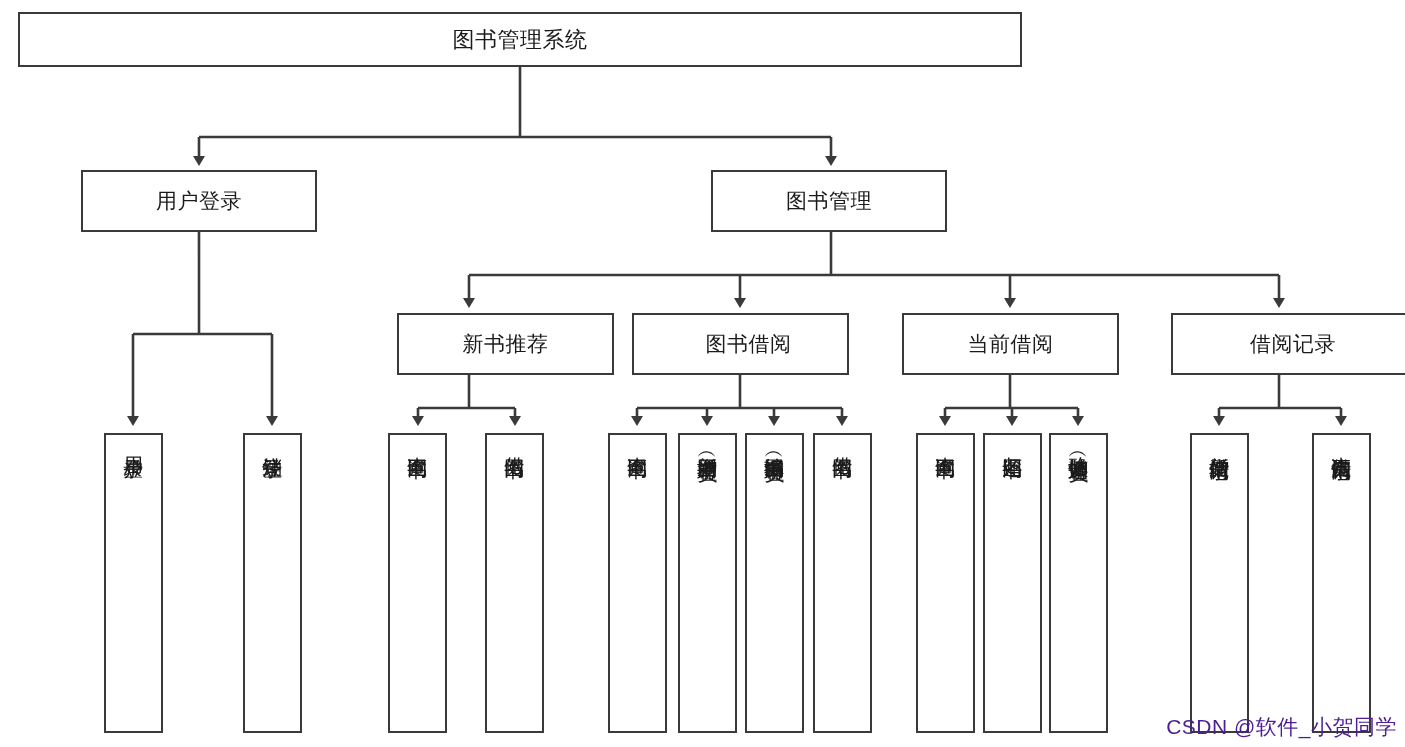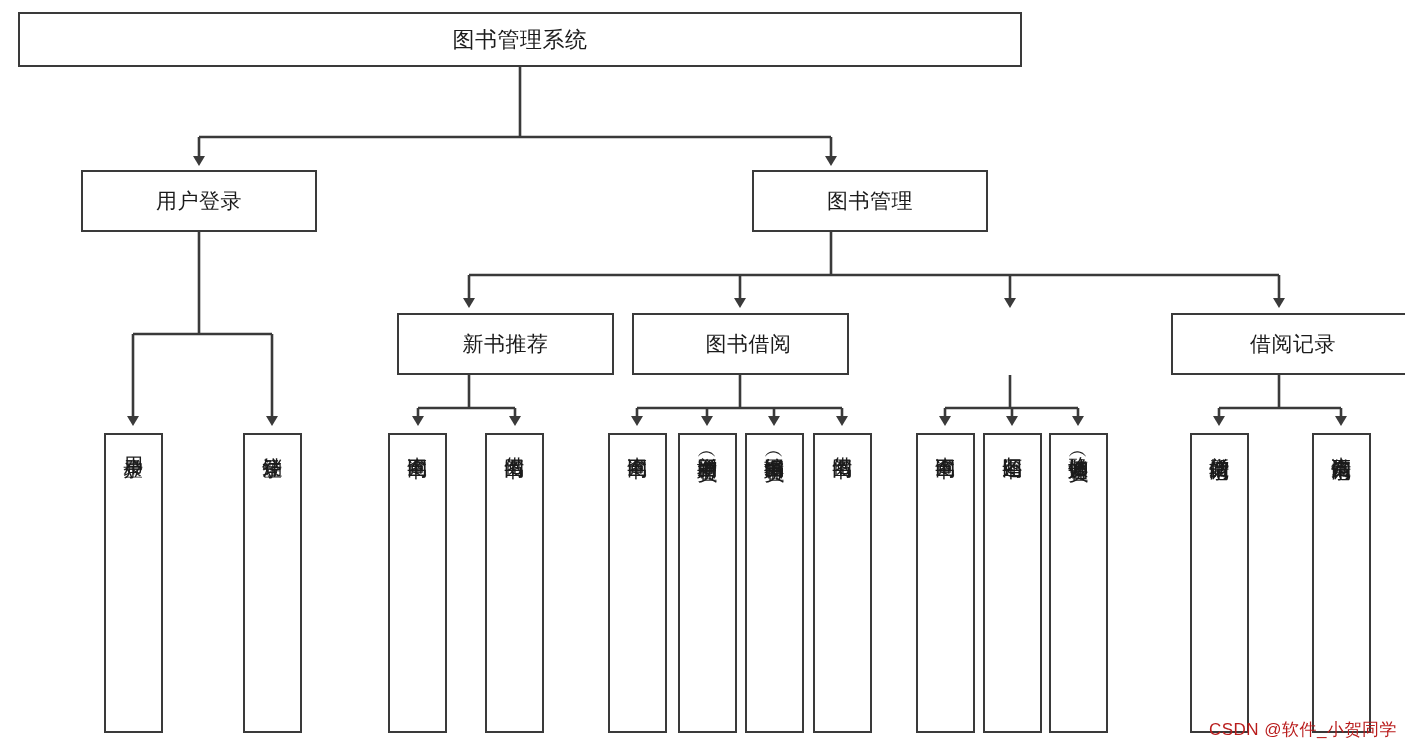--- a/index.html
+++ b/index.html
@@ -53,22 +53,22 @@
     left: 0;
     top: 0;
     width: 1405px;
     height: 747px;
     pointer-events: none;
   }
   .watermark {
     position: absolute;
     right: 8px;
     bottom: 6px;
-    font-size: 17px;
-    color: #b91c1c;
+    font-size: 21px;
+    color: #4c1d95;
     letter-spacing: 0.5px;
     white-space: nowrap;
   }
 </style>
 </head>
 <body>
 
 <div id="canvas">
 
   <svg id="edges" viewBox="0 0 1405 747" xmlns="http://www.w3.org/2000/svg">
@@ -121,29 +121,32 @@
     </g>
   </svg>
 
   <div class="node root" style="left:18px; top:12px; width:1004px; height:55px;">
     <span class="label">图书管理系统</span>
   </div>
 
   <div class="node" style="left:81px; top:170px; width:236px; height:62px;">
     <span class="label">用户登录</span>
   </div>
-  <div class="node" style="left:752px; top:170px; width:236px; height:62px;">
+  <div class="node" style="left:711px; top:170px; width:236px; height:62px;">
     <span class="label">图书管理</span>
   </div>
 
   <div class="node" style="left:361px; top:313px; width:217px; height:62px;margin-left:36px;">
     <span class="label">新书推荐</span>
   </div>
   <div class="node" style="left:632px; top:313px; width:217px; height:62px;padding-left:16px;">
     <span class="label">图书借阅</span>
+  </div>
+  <div class="node" style="left:902px; top:313px; width:217px; height:62px;">
+    <span class="label">当前借阅</span>
   </div>
   <div class="node" style="left:1171px; top:313px; width:244px; height:62px;">
     <span class="label">借阅记录</span>
   </div>
 
   <div class="node vertical" style="left:104px; top:433px; width:59px; height:300px;">
     <span class="label">用户登录</span>
   </div>
   <div class="node vertical" style="left:243px; top:433px; width:59px; height:300px;">
     <span class="label">注销登录</span>

